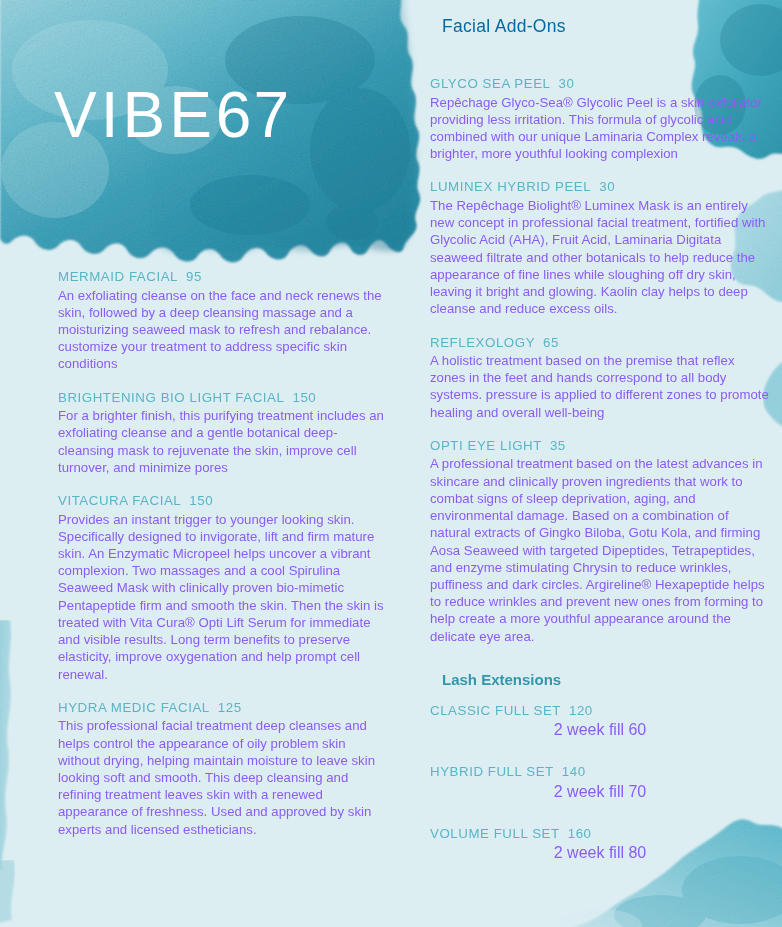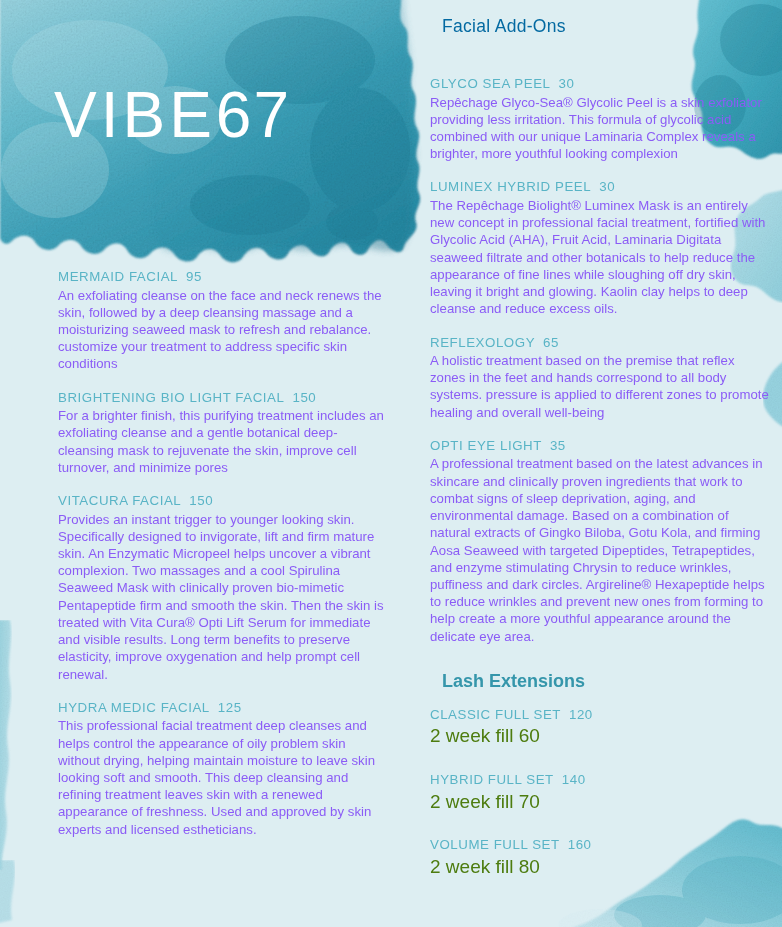--- a/index.html
+++ b/index.html
@@ -45,21 +45,21 @@
   .section-head {
     color:#0369a1;
     font-size:17.5px;
     font-weight:400;
     letter-spacing:.3px;
     margin-bottom:10px;
   }
   .section-head.bold {
     font-weight:bold;
     color:#3596ab;
-    font-size:18px;
+    font-size:15px;
     letter-spacing:0px;
   }
 
   .entry { margin-bottom:16px; }
 
   .entry-title {
     color:#59b4c6;
     font-size:13.3px;
     letter-spacing:.55px;
     line-height:1.32;
@@ -68,23 +68,24 @@
   }
   .entry-title .price { margin-left:8px; }
 
   .entry-body {
     color:#8b5cf6;
     font-size:13.2px;
     line-height:1.305;
     letter-spacing:.02px;
   }
   .entry-sub {
-    color:#4d7c0f;
-    font-size:19px;
+    color:#8b5cf6;
+    font-size:16px;
     line-height:1.3;
+    text-align:center;
   }
   .lash .entry { margin-bottom:22px; }
 </style>
 </head>
 <body>
 
 <div id="page">
 
   <svg id="art" viewBox="0 0 782 927" preserveAspectRatio="none">
     <defs>

